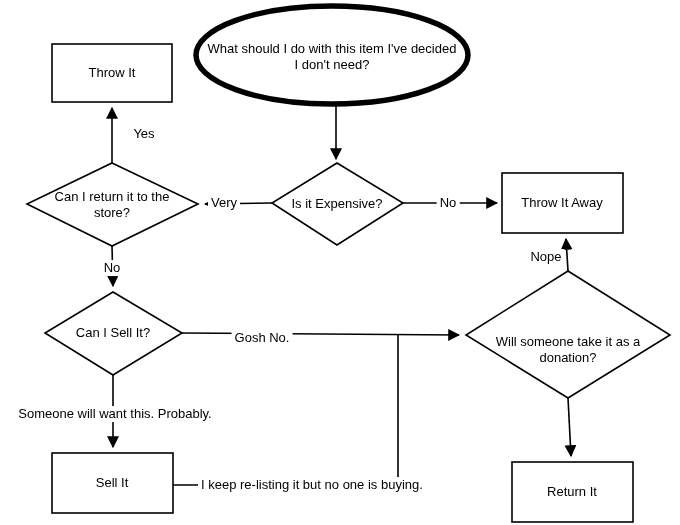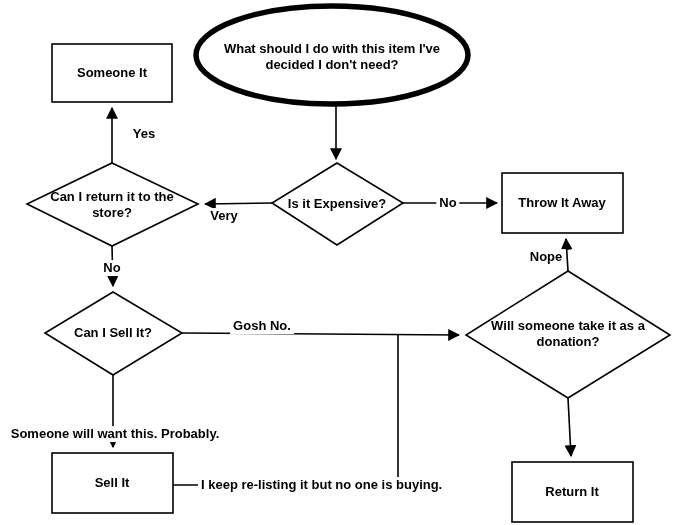--- a/index.html
+++ b/index.html
@@ -7,21 +7,21 @@
     position:relative;
     width:680px; height:525px;
     background:#ffffff;
     font-family:"Liberation Sans", sans-serif;
     overflow:hidden;
   }
   .canvas svg { position:absolute; left:0; top:0; }
   .lbl {
     position:absolute;
     transform:translate(-50%,-50%);
-    font-weight:bold;
+    font-weight:normal;
     font-size:13px;
     color:#000000;
     text-align:center;
     line-height:1.22;
     white-space:nowrap;
   }
   .wrap { white-space:normal; }
   .edge-lbl {
     background:#ffffff;
     padding:0 3px;
@@ -59,31 +59,31 @@
     <polygon points="337,163 403,203 337,245 272,203" fill="#ffffff" stroke="#000000" stroke-width="1.6"></polygon>
     <polygon points="112,163 198,204 112,246 27,204" fill="#ffffff" stroke="#000000" stroke-width="1.6"></polygon>
     <rect x="502" y="173" width="121" height="60" fill="#ffffff" stroke="#000000" stroke-width="1.6"></rect>
     <polygon points="113,292 182,333 113,375 45,333" fill="#ffffff" stroke="#000000" stroke-width="1.6"></polygon>
     <polygon points="568,271 670,335 568,398 466,335" fill="#ffffff" stroke="#000000" stroke-width="1.6"></polygon>
     <rect x="52" y="453" width="121" height="60" fill="#ffffff" stroke="#000000" stroke-width="1.6"></rect>
     <rect x="512" y="462" width="121" height="60" fill="#ffffff" stroke="#000000" stroke-width="1.6"></rect>
   </svg>
 
   <div class="lbl wrap" style="left:332px; top:57px; width:252px;">What should I do with this item I've decided I don't need?</div>
-  <div class="lbl" style="left:112px; top:73px;">Someone It</div>
+  <div class="lbl" style="left:112px; top:73px;">Throw It</div>
   <div class="lbl wrap" style="left:112px; top:205px; width:150px;">Can I return it to the store?</div>
   <div class="lbl" style="left:337px; top:204px;">Is it Expensive?</div>
   <div class="lbl" style="left:562px; top:203px;">Throw It Away</div>
   <div class="lbl" style="left:113px; top:333px;">Can I Sell It?</div>
-  <div class="lbl wrap" style="left:568px; top:334px; width:200px;">Will someone take it as a donation?</div>
+  <div class="lbl wrap" style="left:568px; top:350px; width:200px;">Will someone take it as a donation?</div>
   <div class="lbl" style="left:112px; top:483px;">Sell It</div>
   <div class="lbl" style="left:572px; top:492px;">Return It</div>
 
-  <div class="lbl edge-lbl" style="left:224px; top:216px;">Very</div>
+  <div class="lbl edge-lbl" style="left:224px; top:203px;">Very</div>
   <div class="lbl edge-lbl" style="left:112px; top:134px;margin-left:32px;">Yes</div>
   <div class="lbl edge-lbl" style="left:448px; top:203px;">No</div>
   <div class="lbl edge-lbl" style="left:112px; top:268px;">No</div>
-  <div class="lbl edge-lbl" style="left:115px; top:414px;margin-top:20px;">Someone will want this. Probably.</div>
-  <div class="lbl edge-lbl" style="left:262px; top:326px;text-align:center;">Gosh No.</div>
+  <div class="lbl edge-lbl" style="left:115px; top:414px;">Someone will want this. Probably.</div>
+  <div class="lbl edge-lbl" style="left:262px; top:338px;text-align:center;">Gosh No.</div>
   <div class="lbl edge-lbl" style="left:546px; top:257px;">Nope</div>
   <div class="lbl edge-lbl left-anchor" style="left:198px; top:485px;">I keep re-listing it but no one is buying.</div>
 
 </div>
 
 </body></html>

